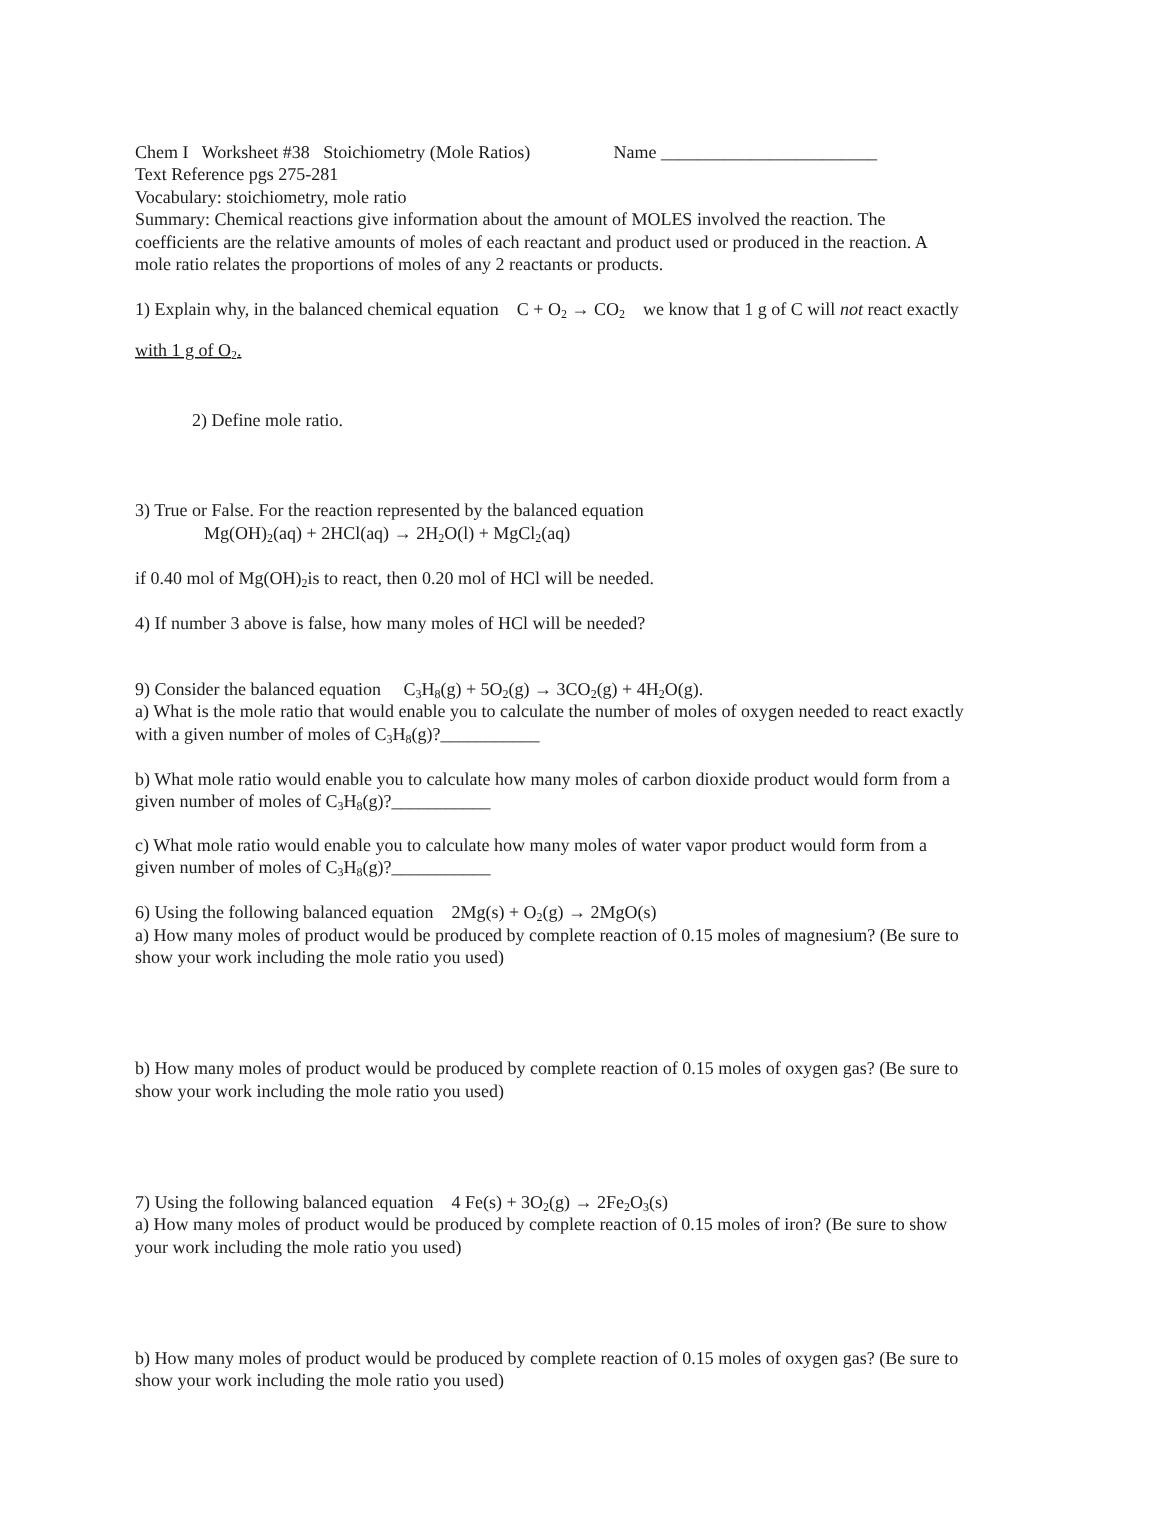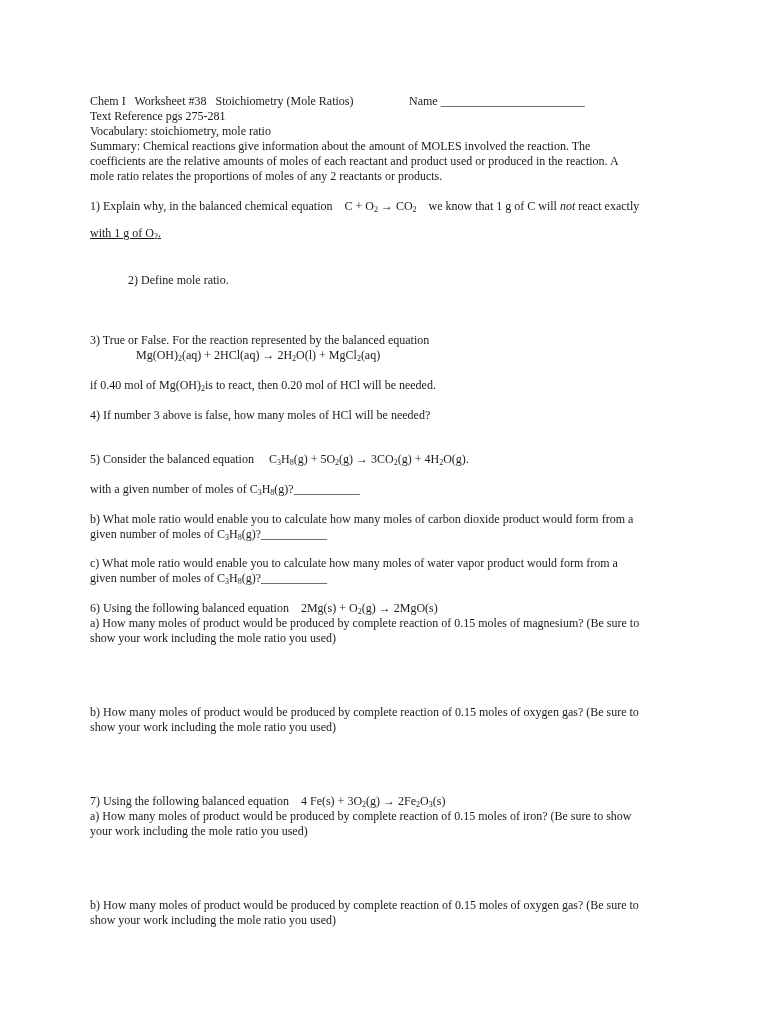--- a/index.html
+++ b/index.html
@@ -72,25 +72,26 @@
     <span>→</span>
     <span>2H</span><sub>2</sub><span>O(l) + MgCl</span><sub>2</sub><span>(aq)</span>
   </div>
   <div class="line" style="top:378px;">
     <span>if  0.40 mol of  Mg(OH)</span><sub>2</sub><span>is to react, then 0.20 mol of HCl will be needed.</span>
   </div>
 
   <div class="line" style="top:408px;text-align:right;">4) If number 3 above is false, how many moles of  HCl will be needed?</div>
 
   <div class="line" style="top:452px;">
-    <span>5) Consider the balanced equation</span>&nbsp;&nbsp;&nbsp;&nbsp;
+    <span>9) Consider the balanced equation</span>&nbsp;&nbsp;&nbsp;&nbsp;
     <span><span>C</span><sub>3</sub><span>H</span><sub>8</sub><span>(g) + 5O</span><sub>2</sub><span>(g)</span>
     <span>→</span>
     <span>3CO</span><sub>2</sub><span>(g) + 4H</span><sub>2</sub><span>O(g).</span></span>
   </div>
+  <div class="line" style="top:467px;">a) What is the mole ratio that would enable you to calculate the number of moles of oxygen needed to react exactly</div>
   <div class="line" style="top:482px;">
     <span>with a given number of moles of  C</span><sub>3</sub><span>H</span><sub>8</sub><span>(g)?</span><span>___________</span>
   </div>
   <div class="line" style="top:512px;">b) What mole ratio would enable you to calculate how many moles of  carbon dioxide product would form from a</div>
   <div class="line" style="top:527px;">
     <span>given number of moles of C</span><sub>3</sub><span>H</span><sub>8</sub><span>(g)?</span><span>___________</span>
   </div>
   <div class="line" style="top:556px;">c) What mole ratio would enable you to calculate how many moles of  water vapor  product would form from a</div>
   <div class="line" style="top:571px;">
     <span>given number of moles of C</span><sub>3</sub><span>H</span><sub>8</sub><span>(g)?</span><span>___________</span>

